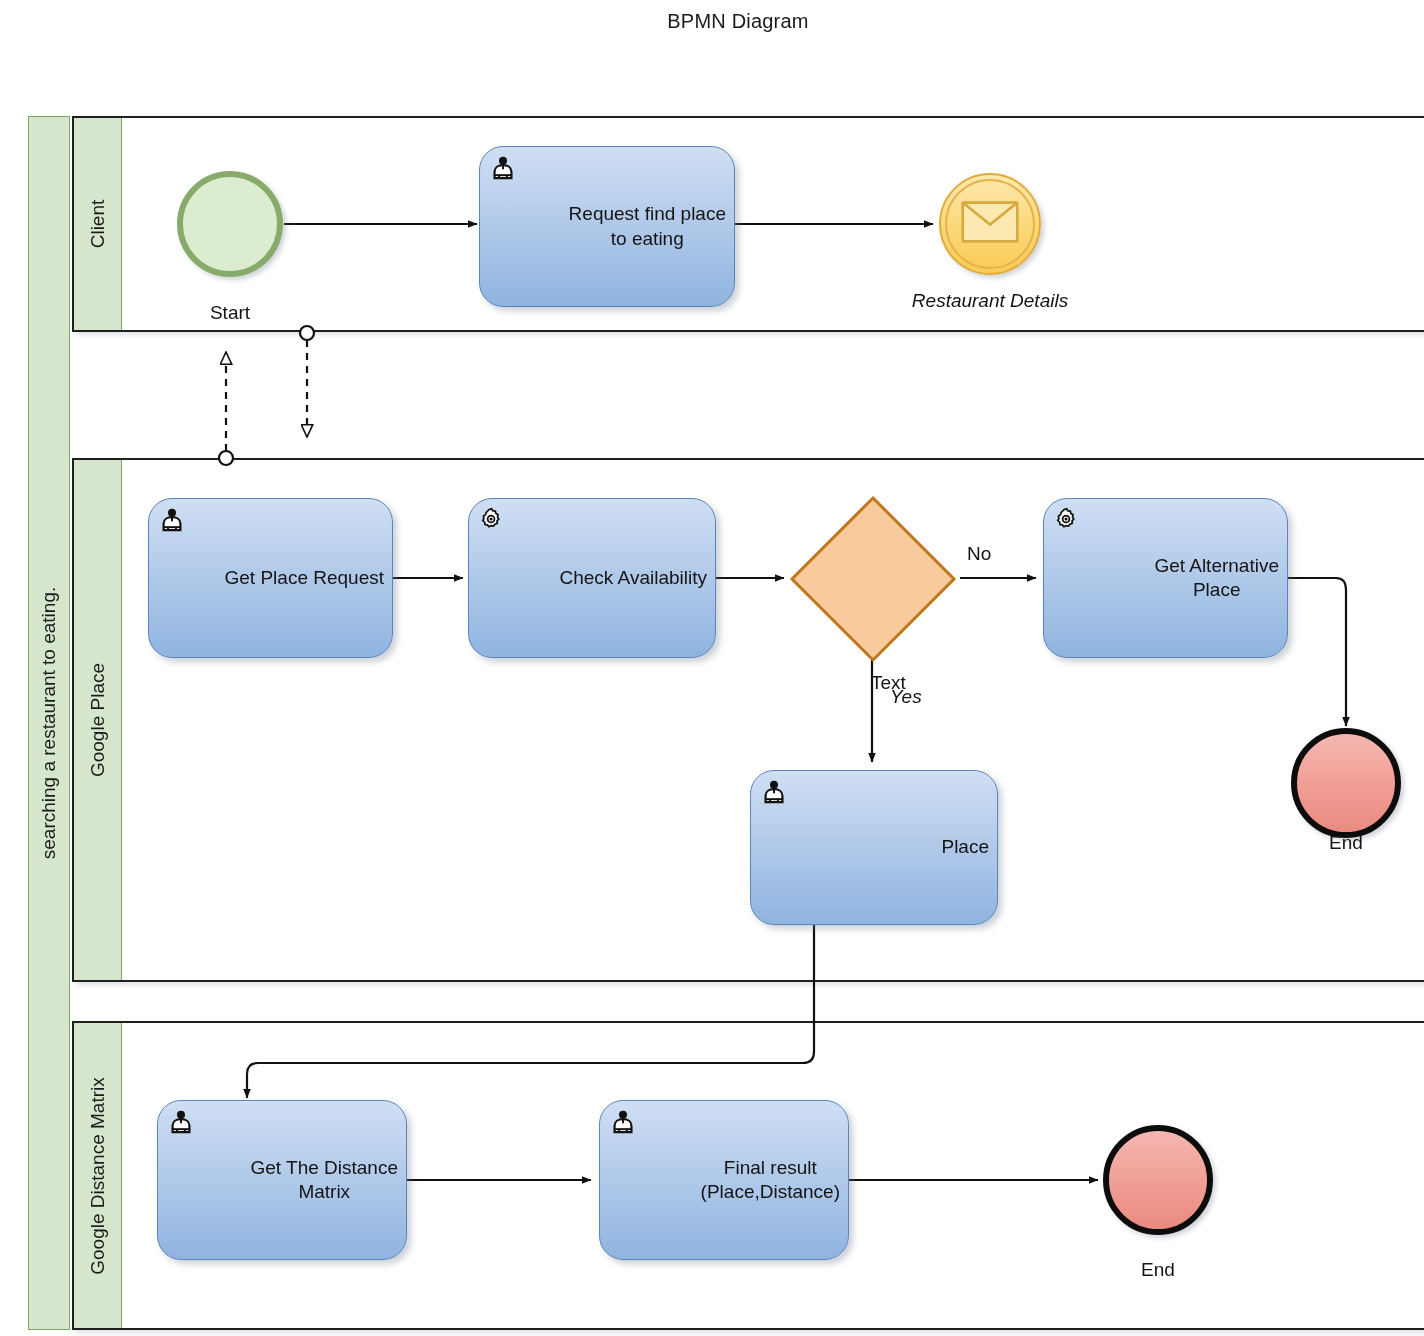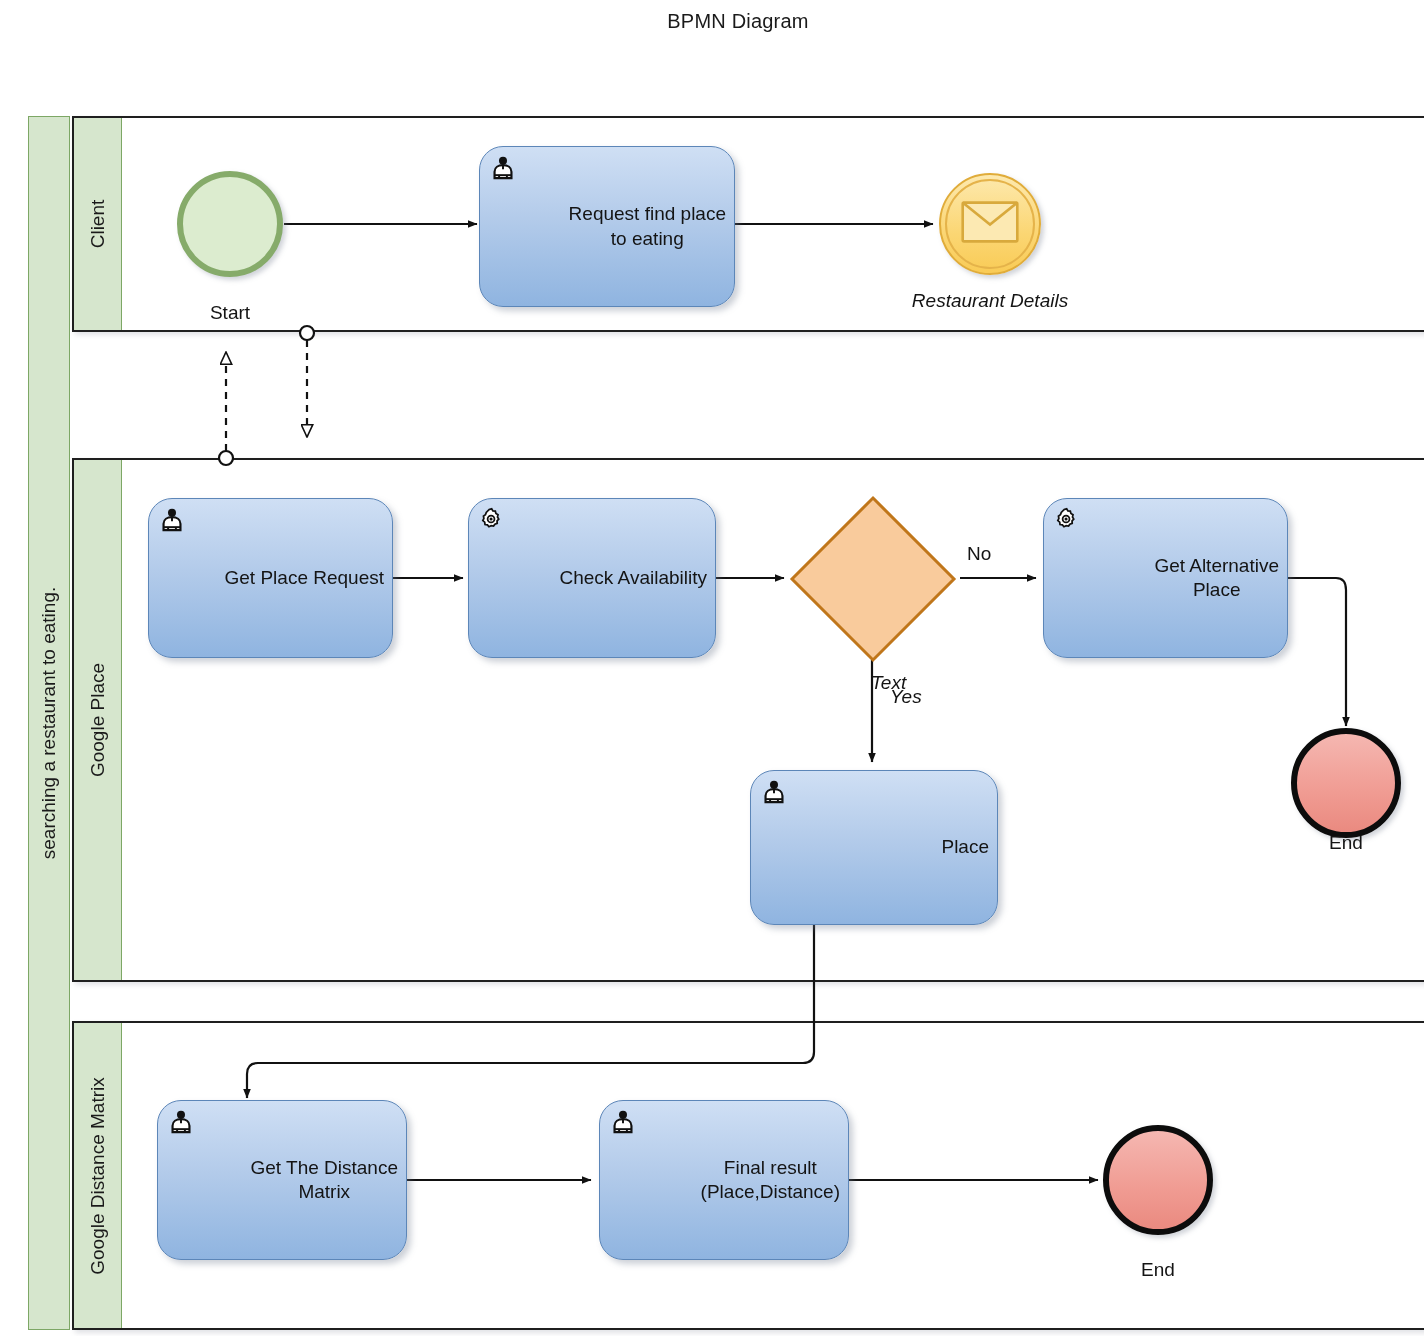--- a/index.html
+++ b/index.html
@@ -295,21 +295,21 @@
           <circle cx="11.6" cy="11.5" r="3.3"></circle>
         </g>
         <circle cx="11.6" cy="11.5" r="1.5" fill="#111"></circle>
       </svg>
     </span>
     <span class="task-label">Get Alternative
 Place</span>
   </div>
 
   <div class="flow-label" style="left:941px; top:543px;">No</div>
-  <div class="flow-label" style="left:845px; top:672px;font-style:italic;">Text</div>
+  <div class="flow-label" style="left:845px; top:672px;">Text</div>
   <div class="flow-label" style="left:864px; top:686px;font-style:italic;">Yes</div>
 
   <div class="task" style="left:724px; top:770px; width:248px; height:155px;">
     <span class="task-icon">
       <svg viewBox="0 0 24 24" width="26" height="26">
         <circle cx="12" cy="5.4" r="3.7" fill="#111"></circle>
         <path d="M4.2 21.4 L4.2 15.4 C4.2 11.6 7.7 9.4 12 9.4 C16.3 9.4 19.8 11.6 19.8 15.4 L19.8 21.4 Z" fill="#fff" stroke="#111" stroke-width="2"></path>
         <path d="M12 9.8 L12 13.2" stroke="#111" stroke-width="1.8"></path>
         <path d="M4.2 18.6 L19.8 18.6" stroke="#111" stroke-width="1.8"></path>
         <path d="M8.4 18.6 L8.4 21.4 M15.6 18.6 L15.6 21.4" stroke="#111" stroke-width="1.8"></path>

